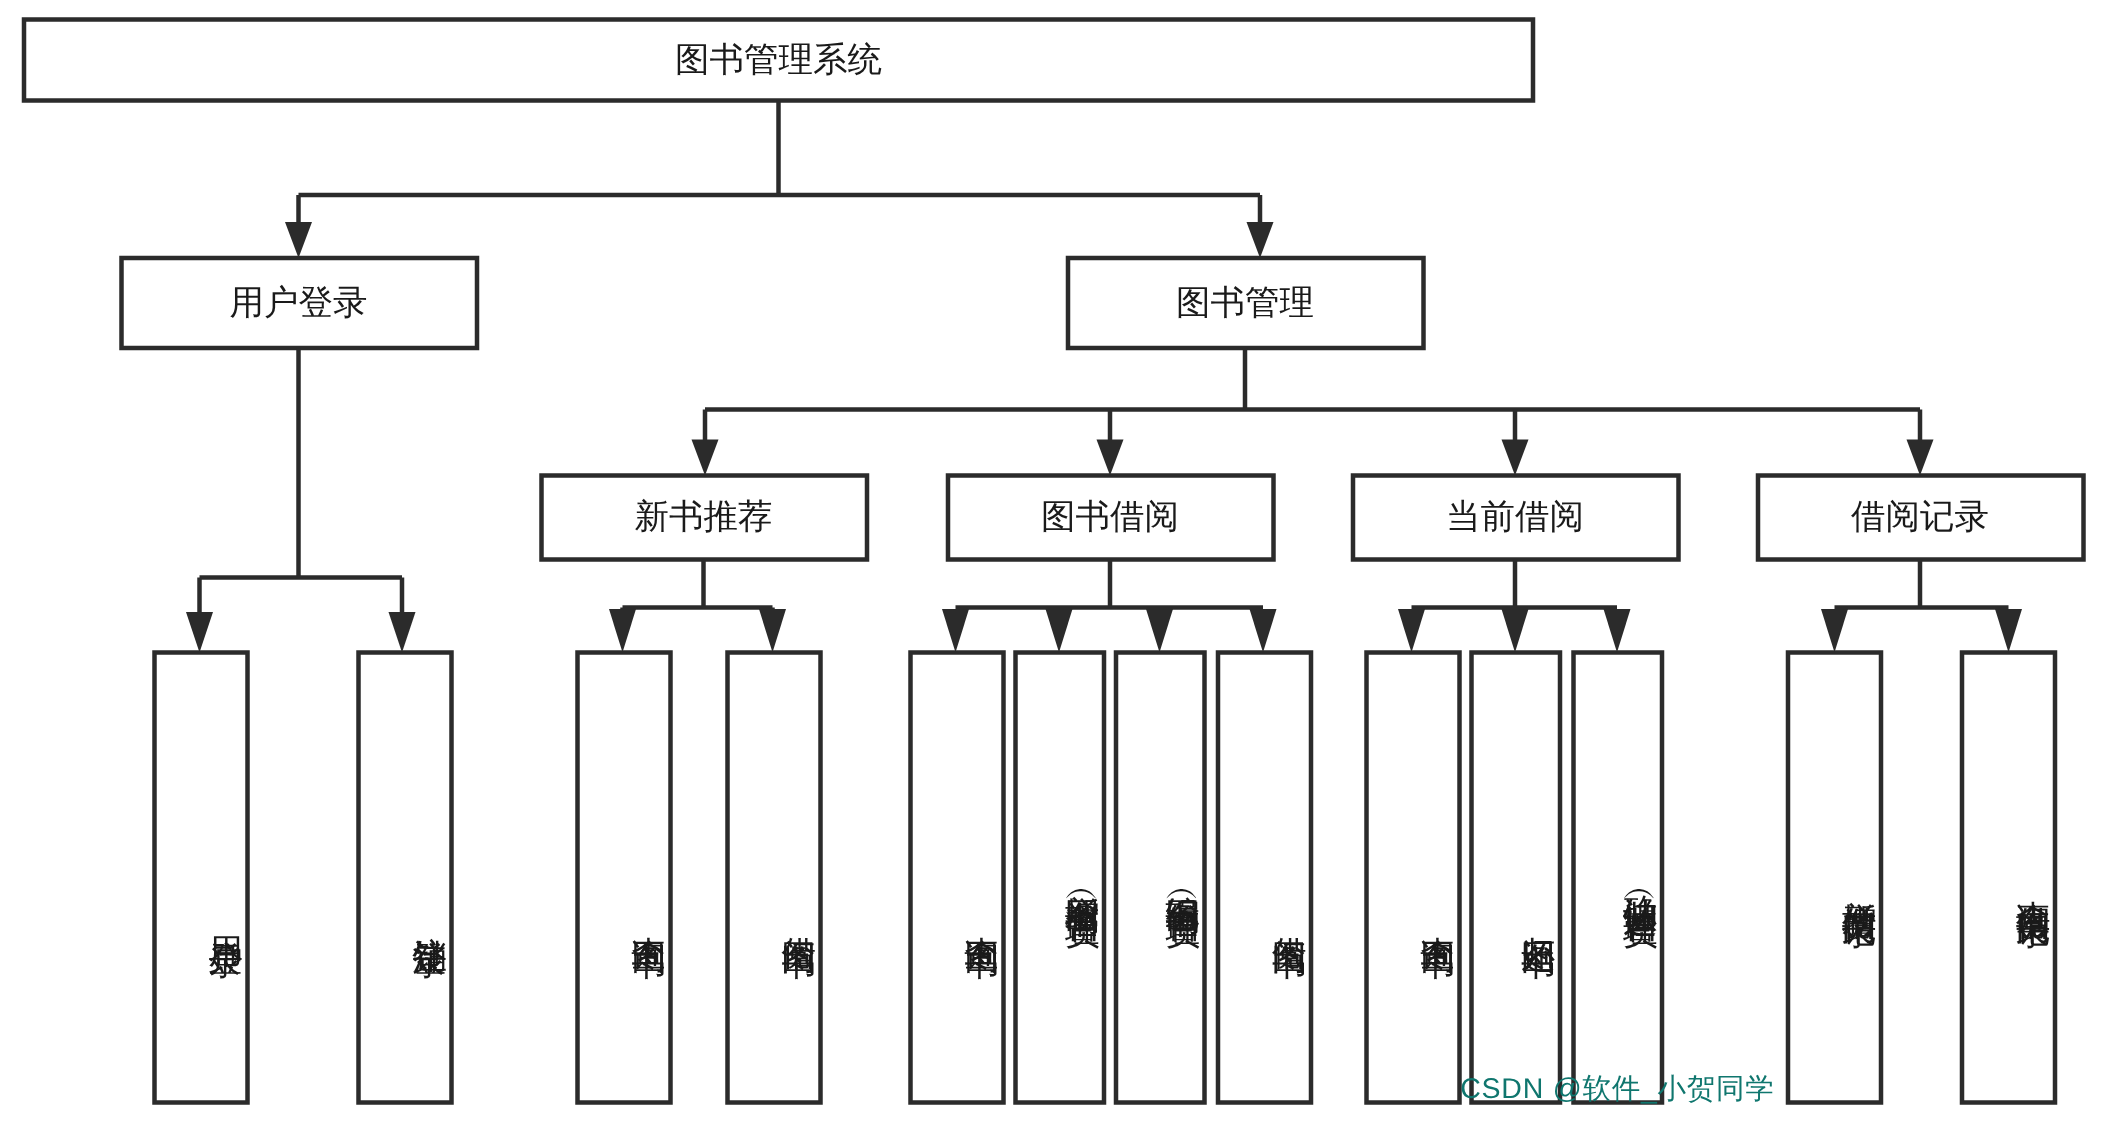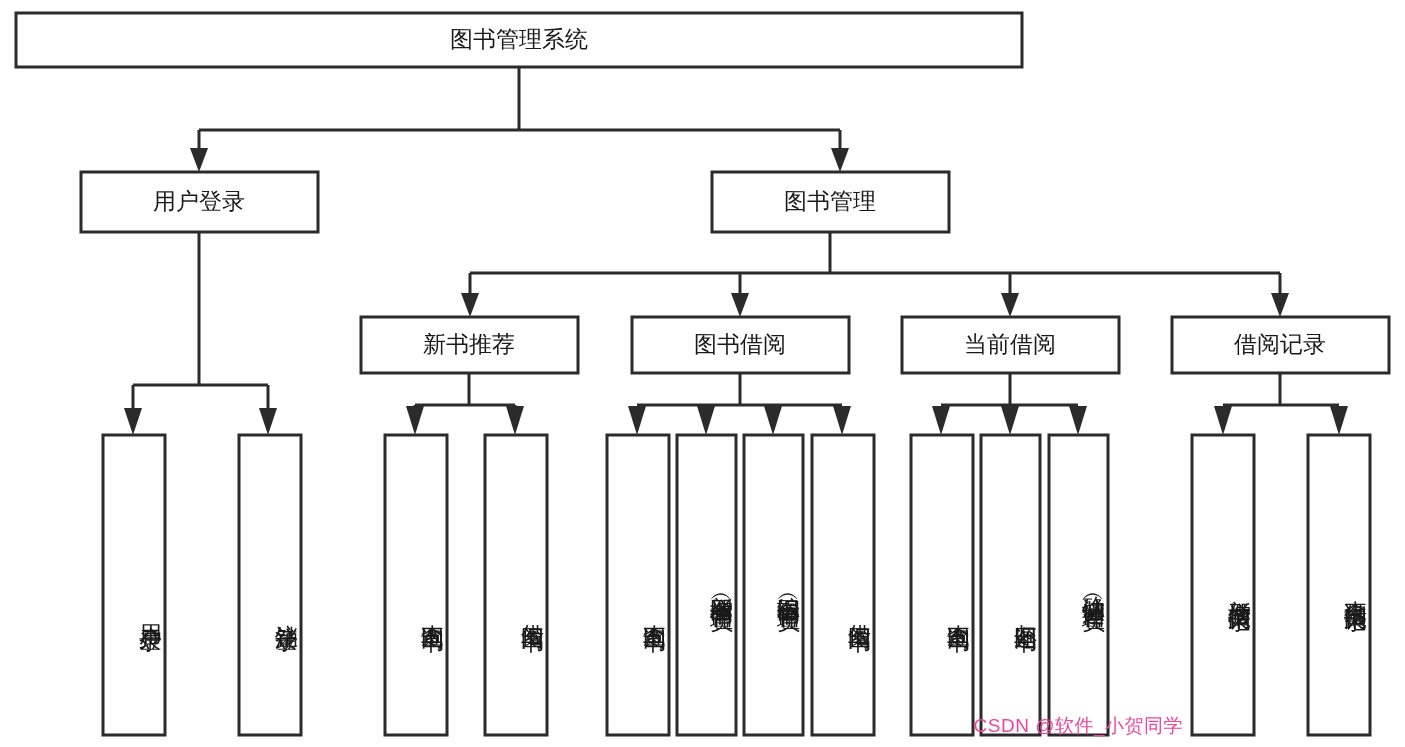--- a/index.html
+++ b/index.html
@@ -63,21 +63,21 @@
     text-align: center;
     white-space: nowrap;
     user-select: none;
   }
   .watermark {
     position: absolute;
     right: 8px;
     bottom: 8px;
     font-family: "Liberation Sans", "DejaVu Sans", sans-serif;
     font-size: 19px;
-    color: #ec4899;
+    color: #0f766e;
     letter-spacing: 0.5px;
     white-space: nowrap;
   }
 </style>
 </head>
 <body>
 
 <div id="diagram-root">
 
   <svg id="tree-svg" viewBox="0 0 1405 747" xmlns="http://www.w3.org/2000/svg">

